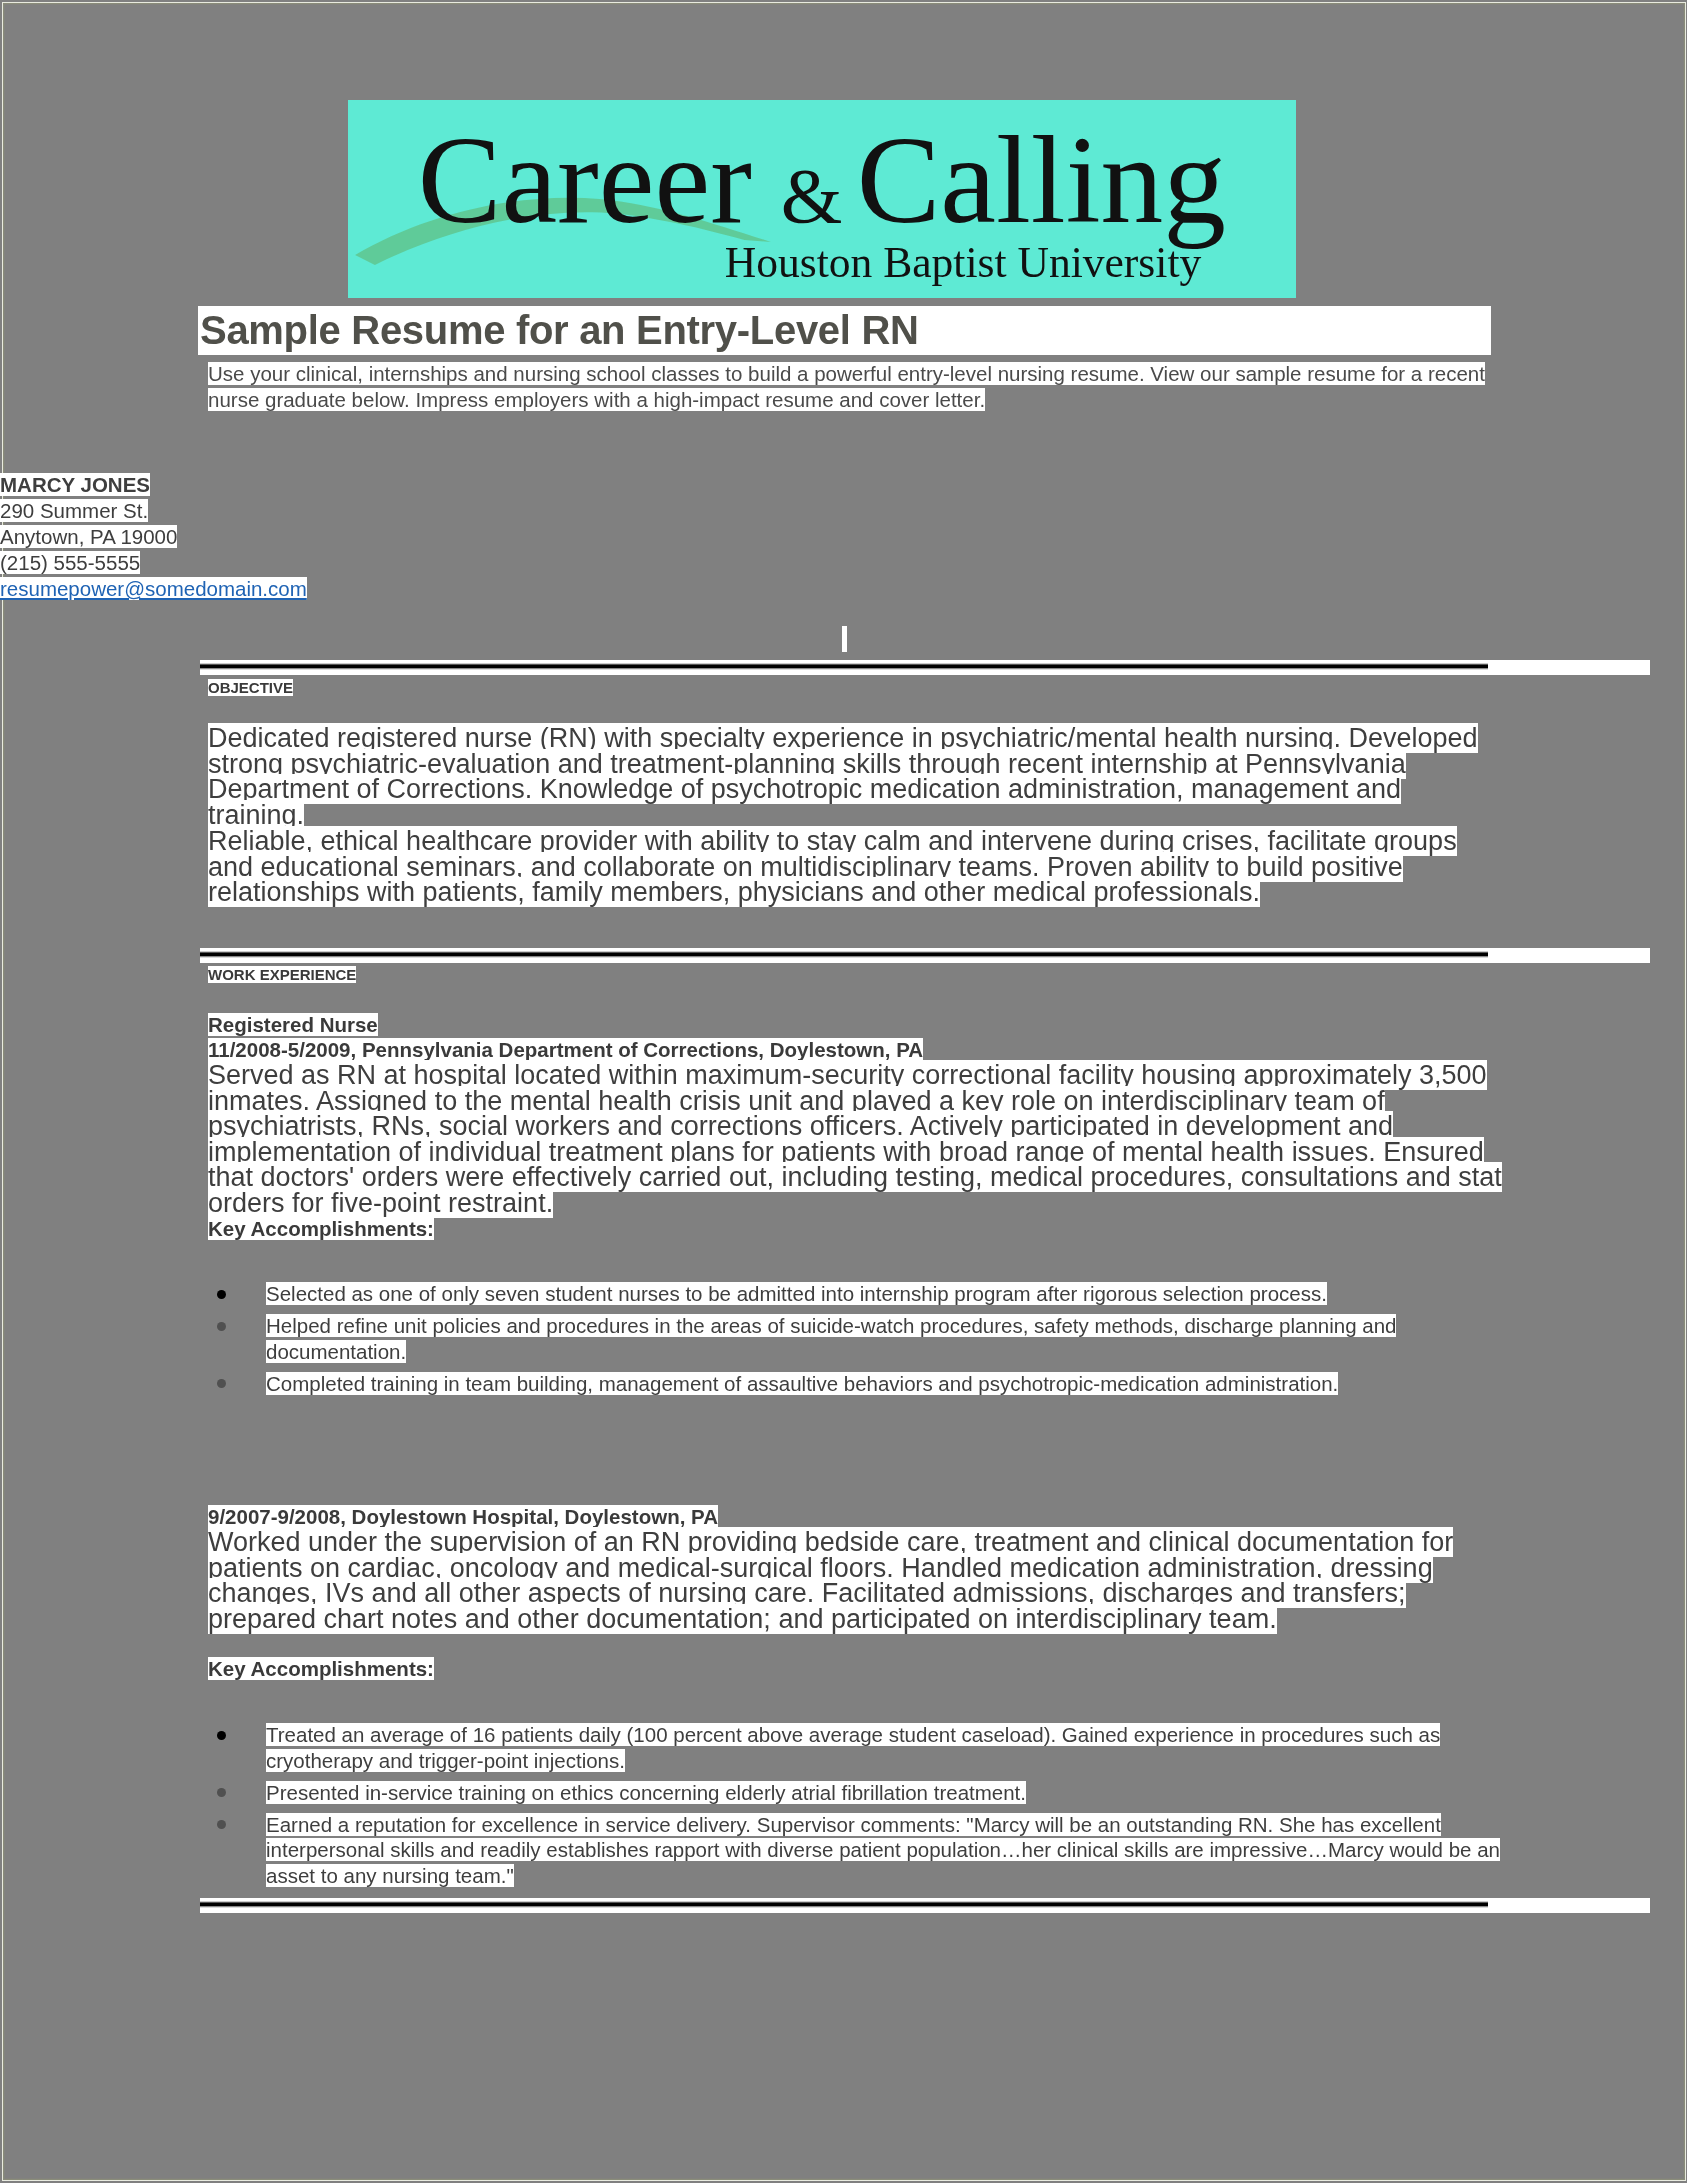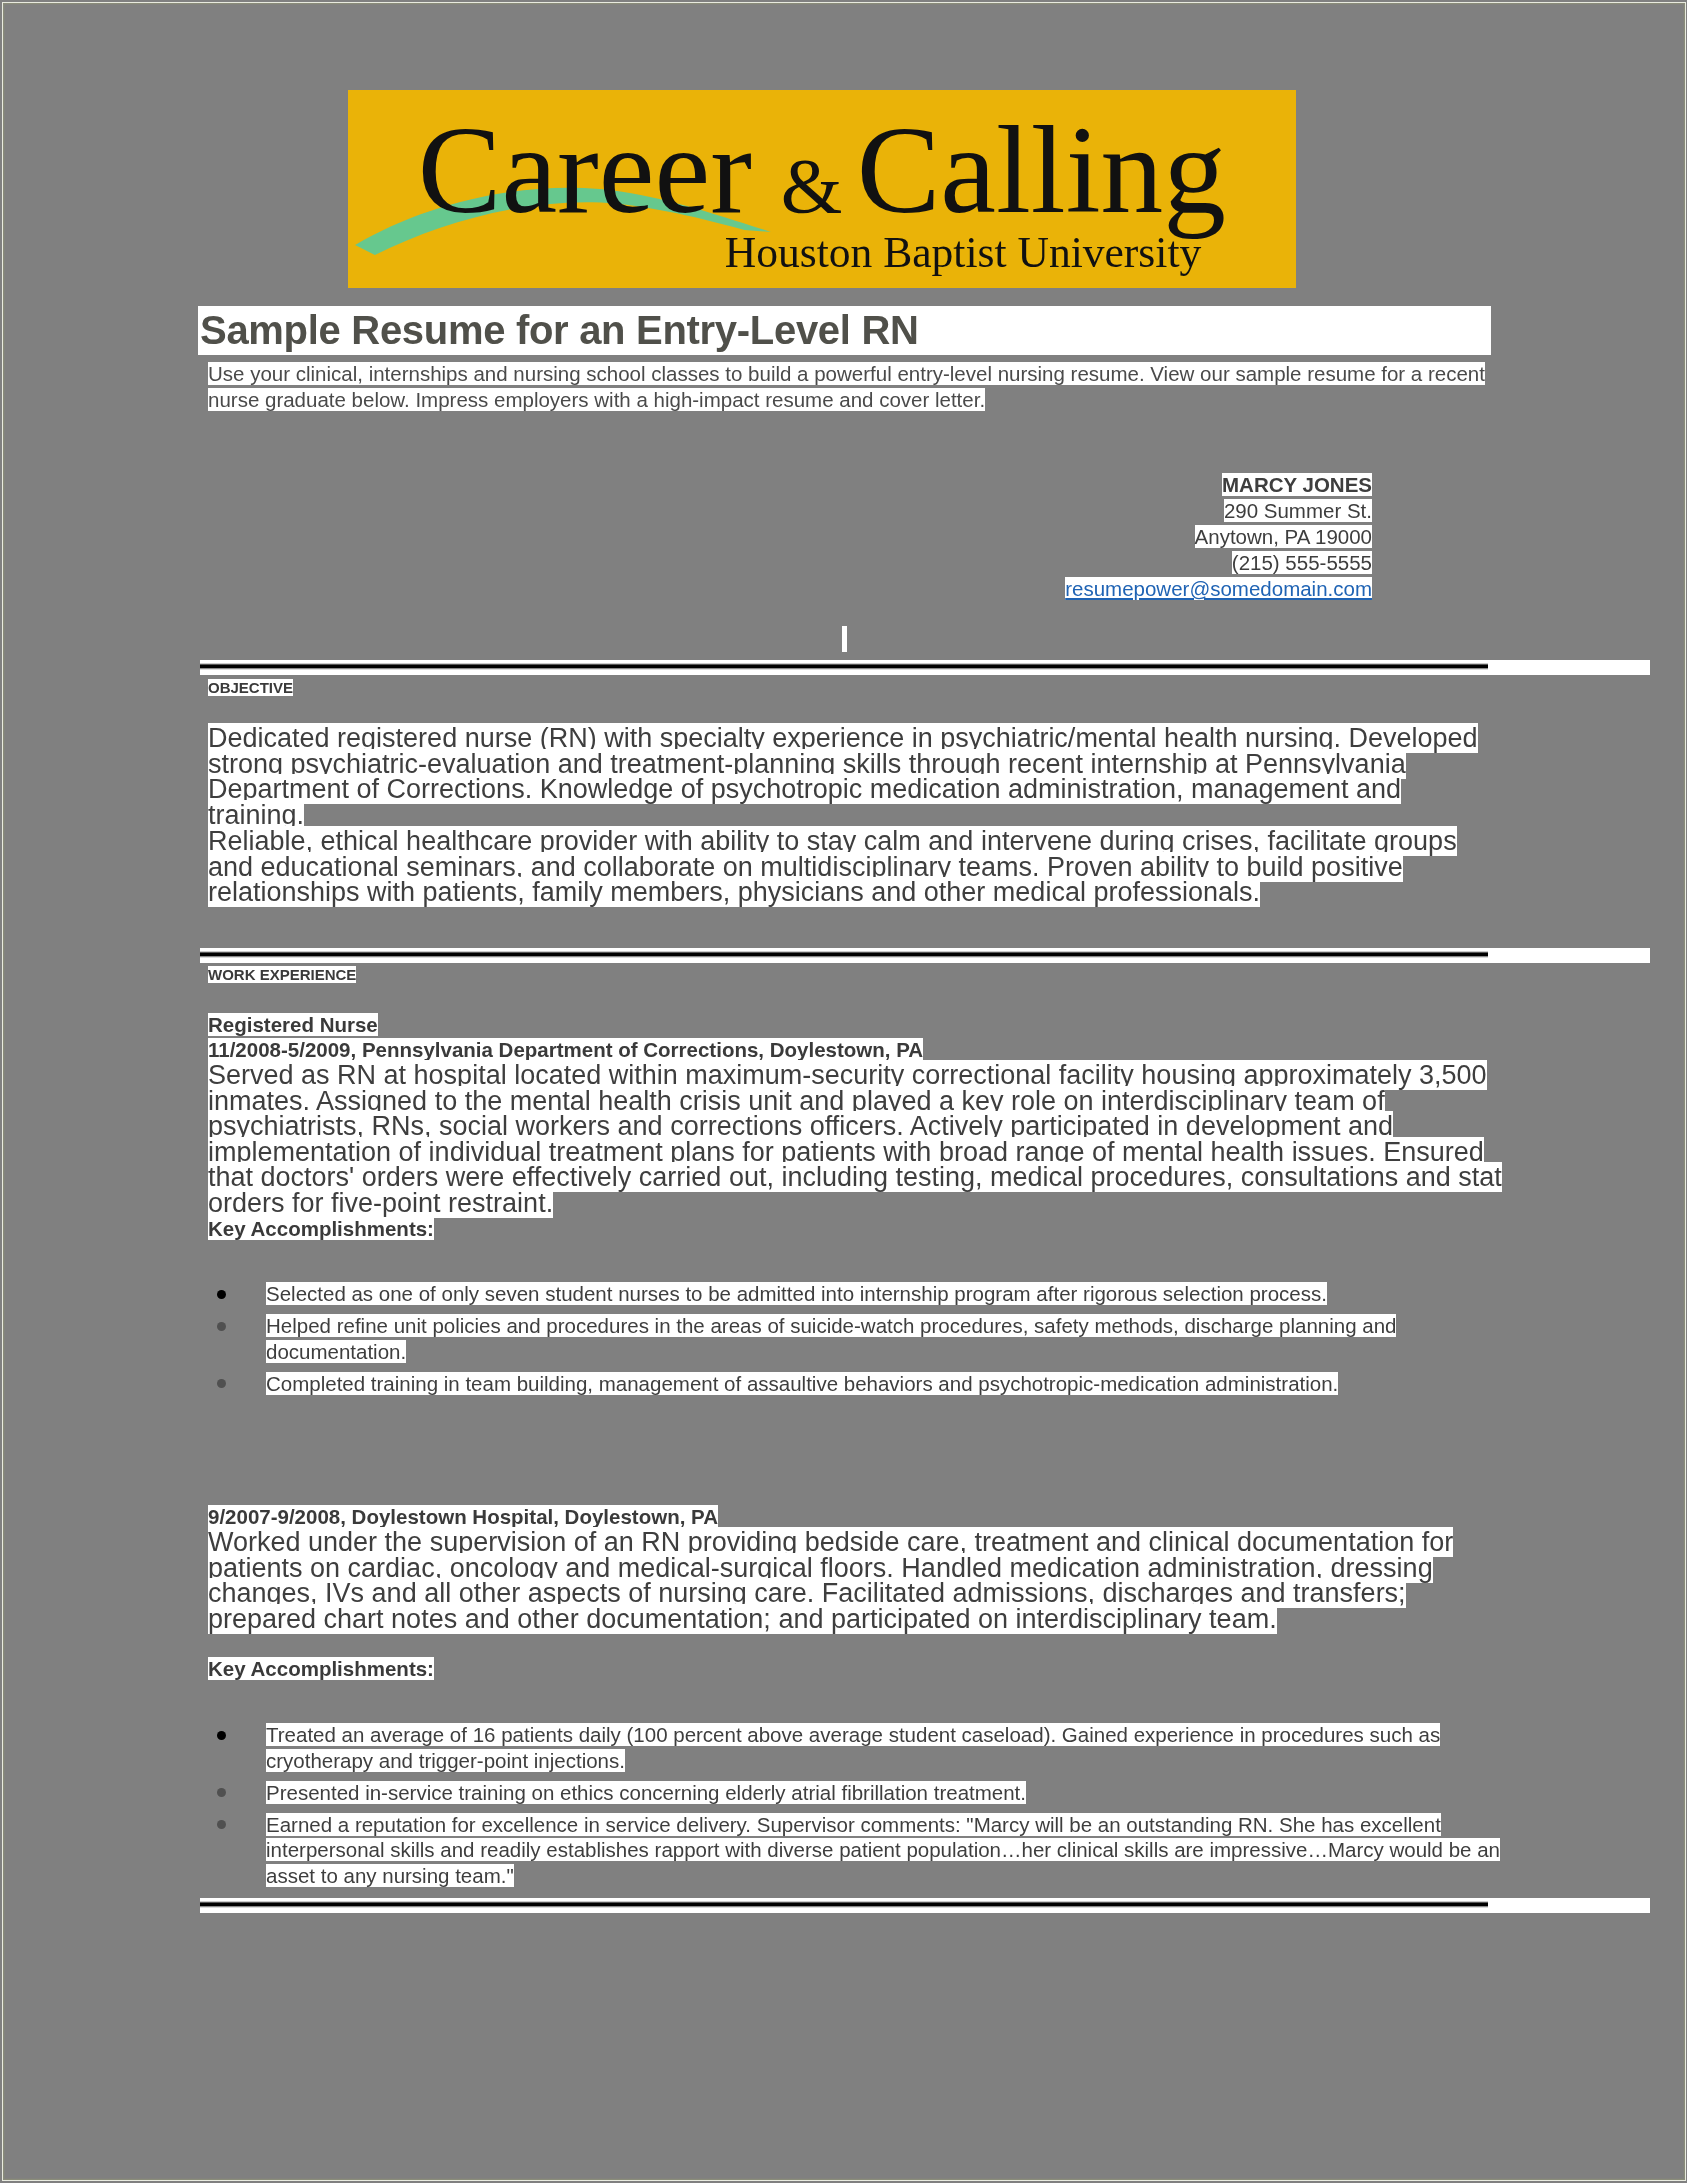--- a/index.html
+++ b/index.html
@@ -12,41 +12,41 @@
     color: #3a3a3a;
   }
   .page-border {
     position: absolute; left: 2px; top: 2px; right: 2px; bottom: 2px;
     border: 1.3px solid #e9ebe0;
     box-shadow: inset 0 0 0 1.3px #8a8c7a;
     pointer-events: none;
   }
   
   .logo {
-    position: absolute; left: 348px; top: 90px; width: 948px; height: 198px;
-    background: #eab308;
+    position: absolute; left: 348px; top: 100px; width: 948px; height: 198px;
+    background: #5eead4;
   }
   .logo svg { display: block; }
   
   .hl { background: #ffffff; box-decoration-break: clone; -webkit-box-decoration-break: clone; }
   .block { position: absolute; left: 200px; margin-left: 8px; }
   .title-box {
     position: absolute; left: 198px; top: 306px; width: 1293px; height: 49px;
     background: #ffffff;
   }
   .title {
     position: absolute; left: 200px; top: 305px;
     font-size: 40px; font-weight: bold; color: #50504a; letter-spacing: -0.3px;
     line-height: 50px; white-space: nowrap;
   }
   .intro {
     top: 361px; width: 1294px; font-size: 20.5px; line-height: 26px; color: #4a4a4a;
   }
   .contact {
-    position: absolute; left: 0; width: 1372px; top: 472px; text-align: right;
+    position: absolute; left: 0; width: 1372px; top: 472px; text-align: left;
     font-size: 20.5px; line-height: 26px; color: #3e3e3e;
   }
   .contact .name { font-weight: bold; }
   .contact a { color: #1f63b4; text-decoration: underline; }
   .cursor {
     position: absolute; left: 842px; top: 626px; width: 4.6px; height: 26.4px; background: #ffffff;
   }
   .rule-bar {
     position: absolute; left: 200px; width: 1450px; height: 14.5px; background: #ffffff;
   }

